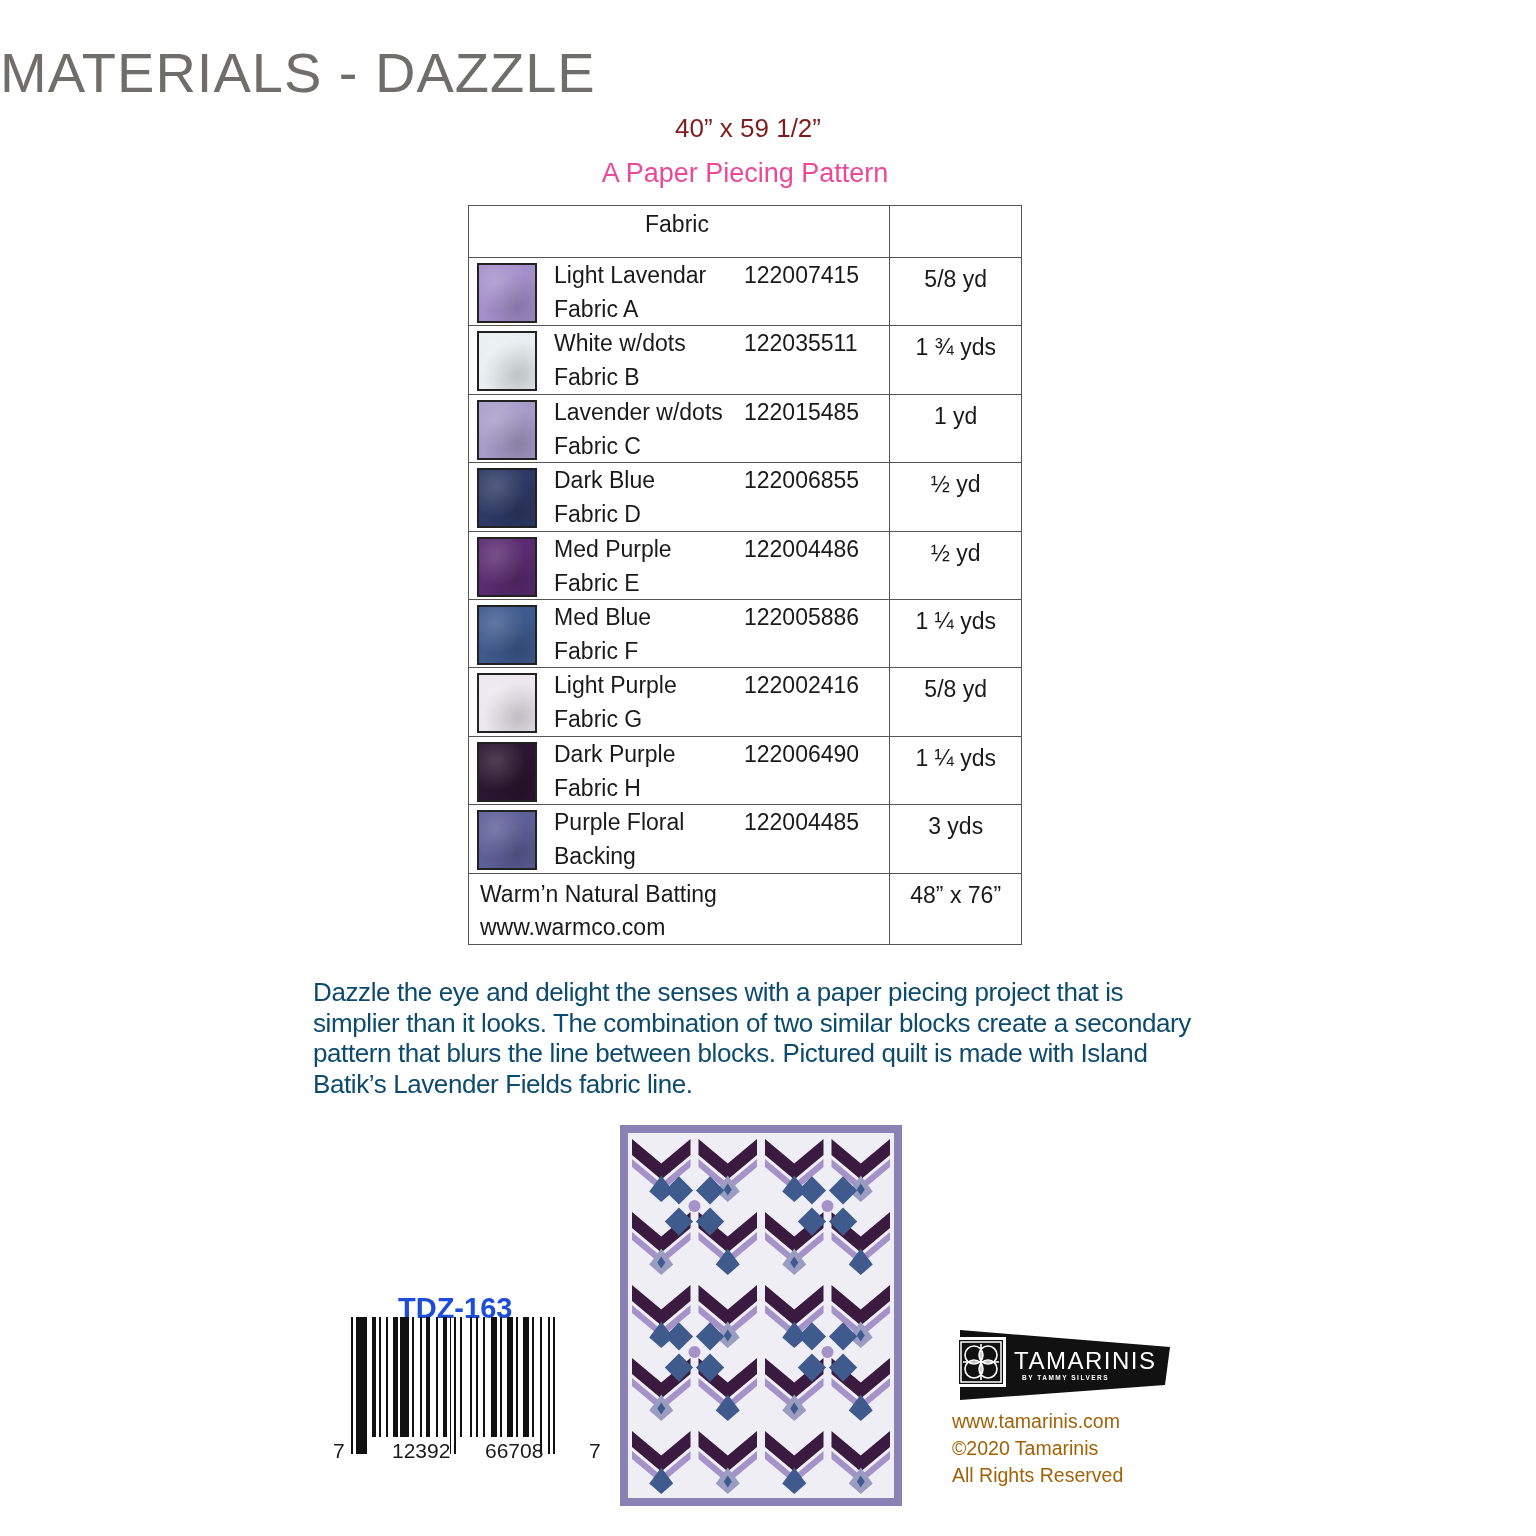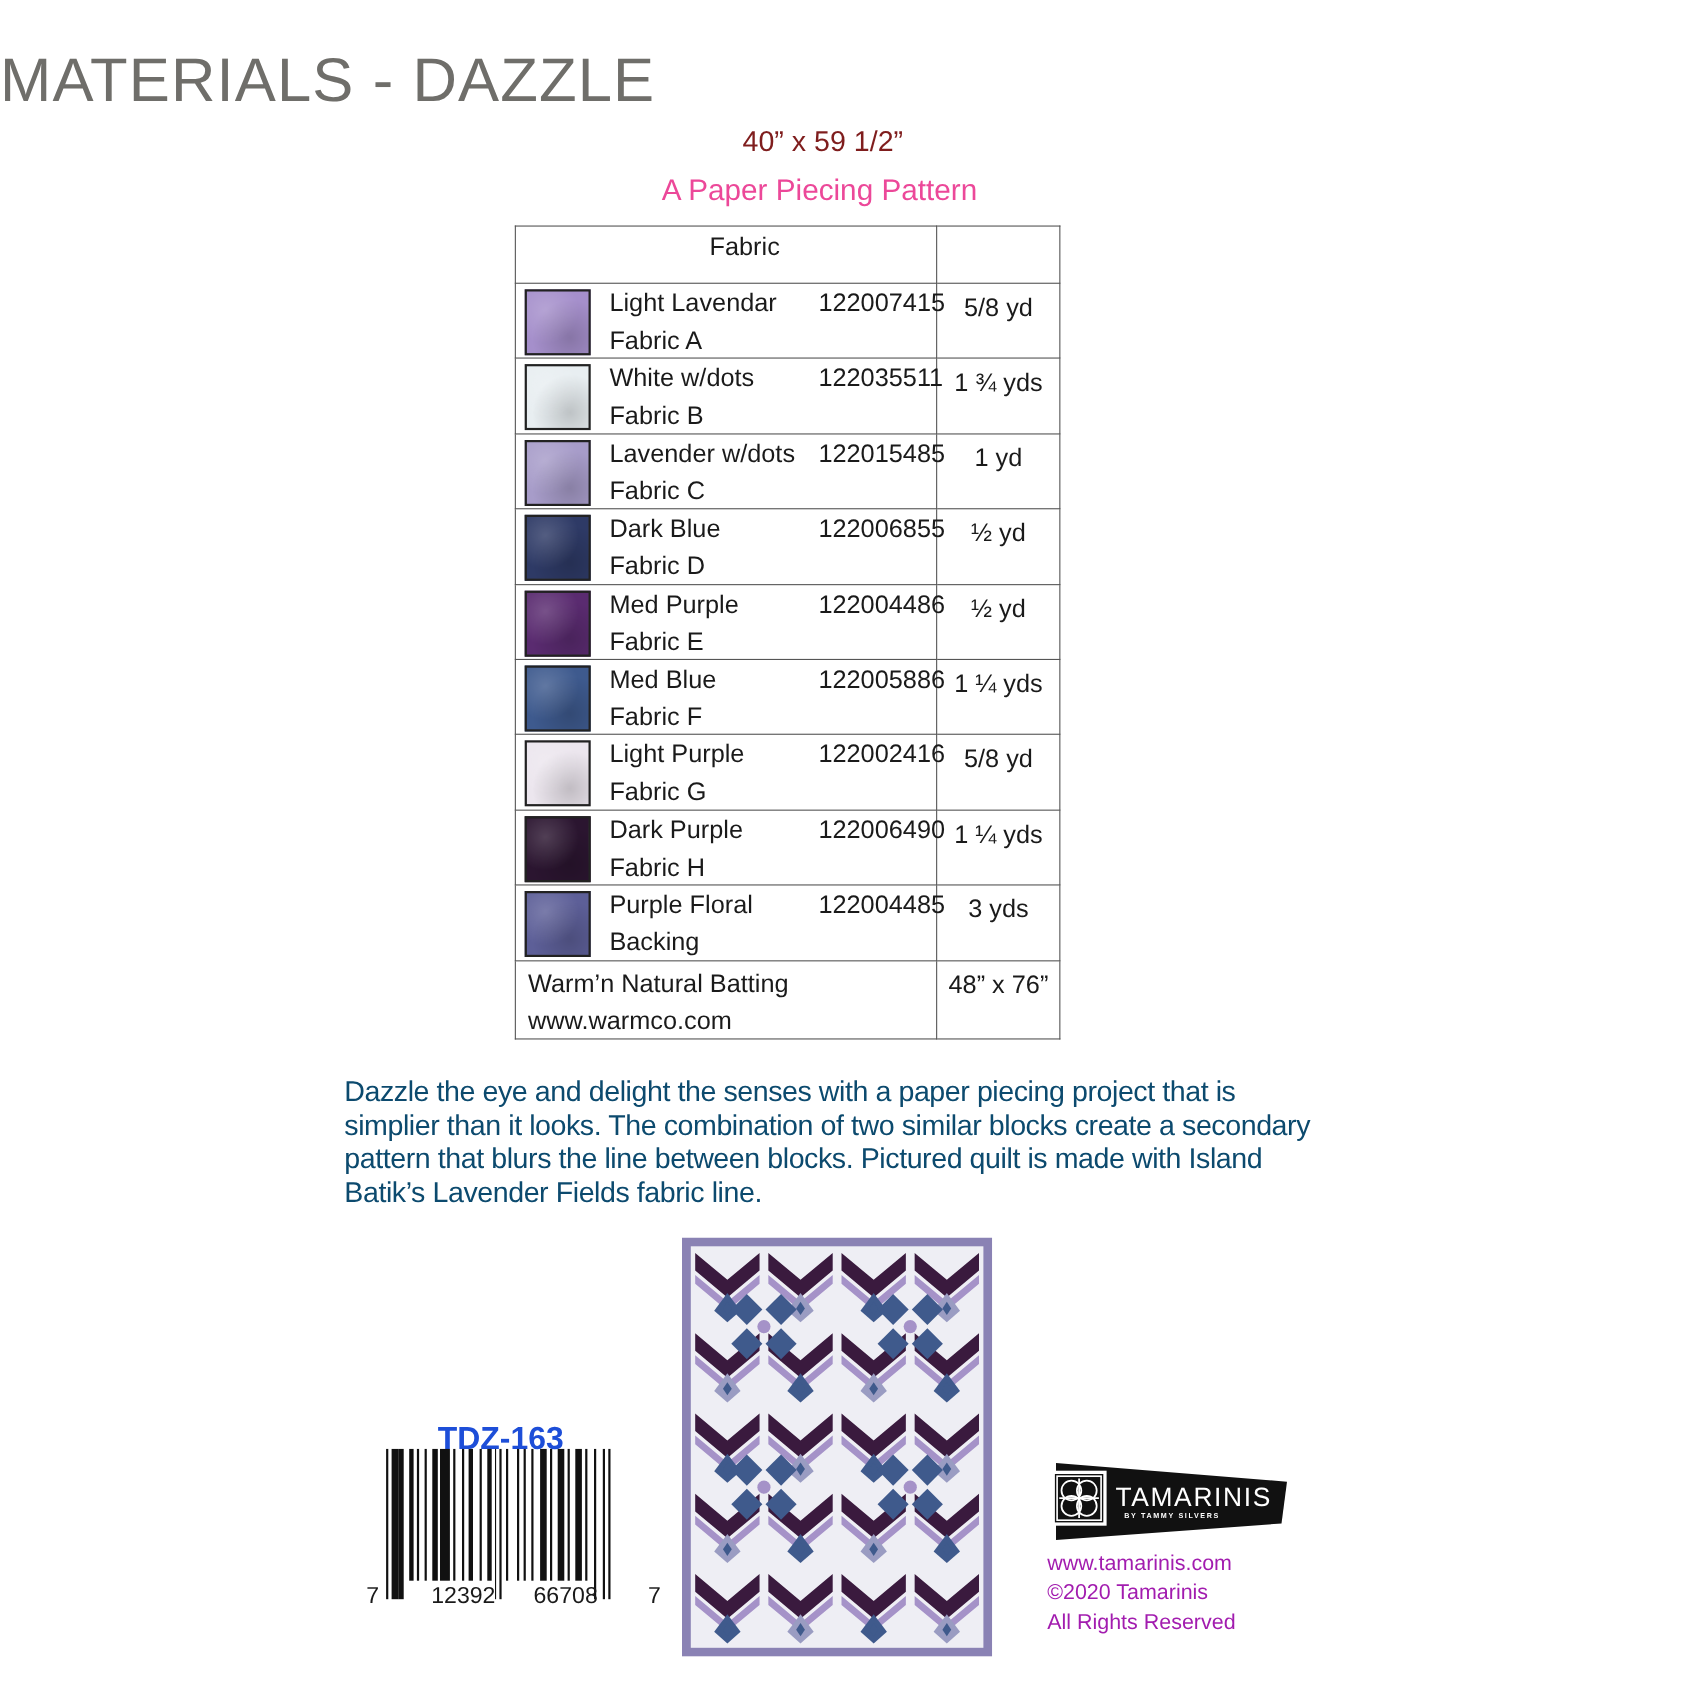--- a/index.html
+++ b/index.html
@@ -13,21 +13,21 @@
   .size {
     position: absolute; left: 0; width: 1496px; top: 113px; text-align: center;
     font-family: "Liberation Sans", sans-serif; font-size: 26px; color: #7f1d1d;
   }
   .subtitle {
     position: absolute; left: 0; width: 1490px; top: 158px; text-align: center;
     font-family: "Liberation Sans", sans-serif; font-size: 27px; color: #ec4899;
   }
 
   .mtable {
-    position: absolute; left: 468px; top: 205px; width: 496px;
+    position: absolute; left: 468px; top: 205px; width: 554px;
     border-collapse: collapse; font-family: "Liberation Sans", sans-serif; font-size: 23px;
   }
   .mtable td { border: 1.5px solid #555; vertical-align: top; }
   .mtable .col-fabric { width: 422px; }
   .mtable .col-amt { width: 132px; text-align: center; padding-top: 8px; }
   .hdr-row td { height: 52px; }
   .hdr-row .col-fabric { padding-left: 176px; padding-top: 5px; }
   .fab-row td { height: 68.4px; }
   .fab-cell { position: relative; }
   .swatch {
@@ -51,21 +51,21 @@
     font-weight: bold; font-size: 29px; color: #1d4ed8; margin-top: 28px;
   }
   .barcode { position: absolute; left: 348px; top: 1317px; width: 235px; height: 137px; }
   .bc-digit { position: absolute; top: 1439px; font-family: "Liberation Sans", sans-serif; font-size: 21px; color: #1a1a1a; }
 
   .quilt { position: absolute; left: 620px; top: 1125px; width: 282px; height: 381px; }
 
   .logo { position: absolute; left: 952px; top: 1325px; width: 218px; height: 75px; }
   .contact {
     position: absolute; left: 952px; top: 1408px; font-family: "Liberation Sans", sans-serif;
-    font-size: 19.5px; line-height: 27px; color: #a21caf;
+    font-size: 19.5px; line-height: 27px; color: #a16207;
   }
 </style>
 </head>
 <body>
 
 <div class="title">MATERIALS - DAZZLE</div>
 <div class="size">40” x 59 1/2”</div>
 <div class="subtitle">A Paper Piecing Pattern</div>
 
 <table class="mtable">

